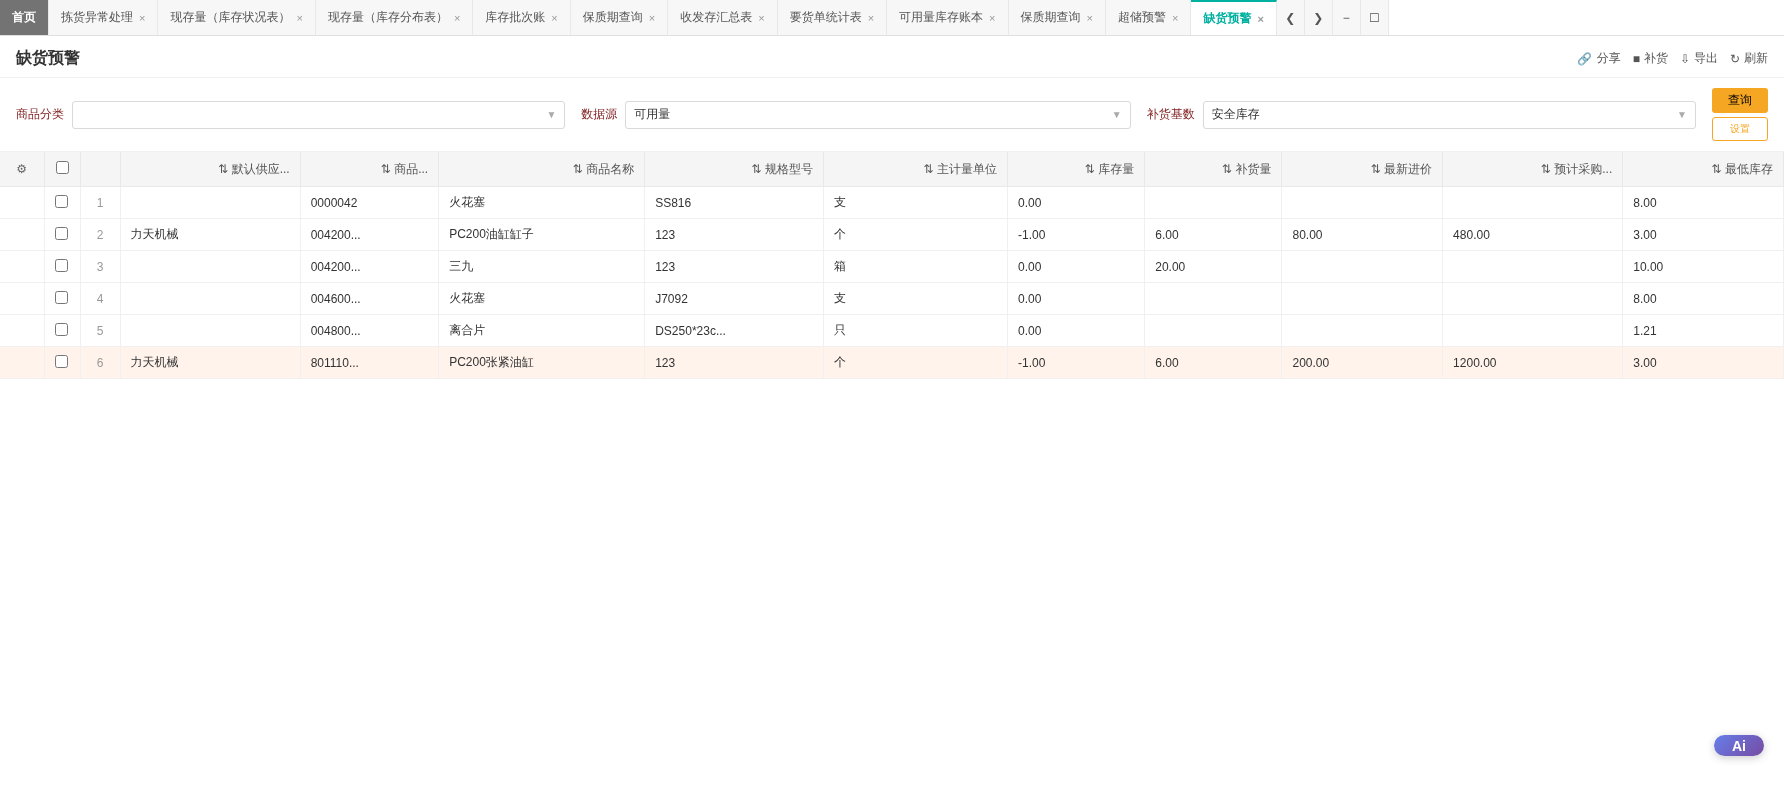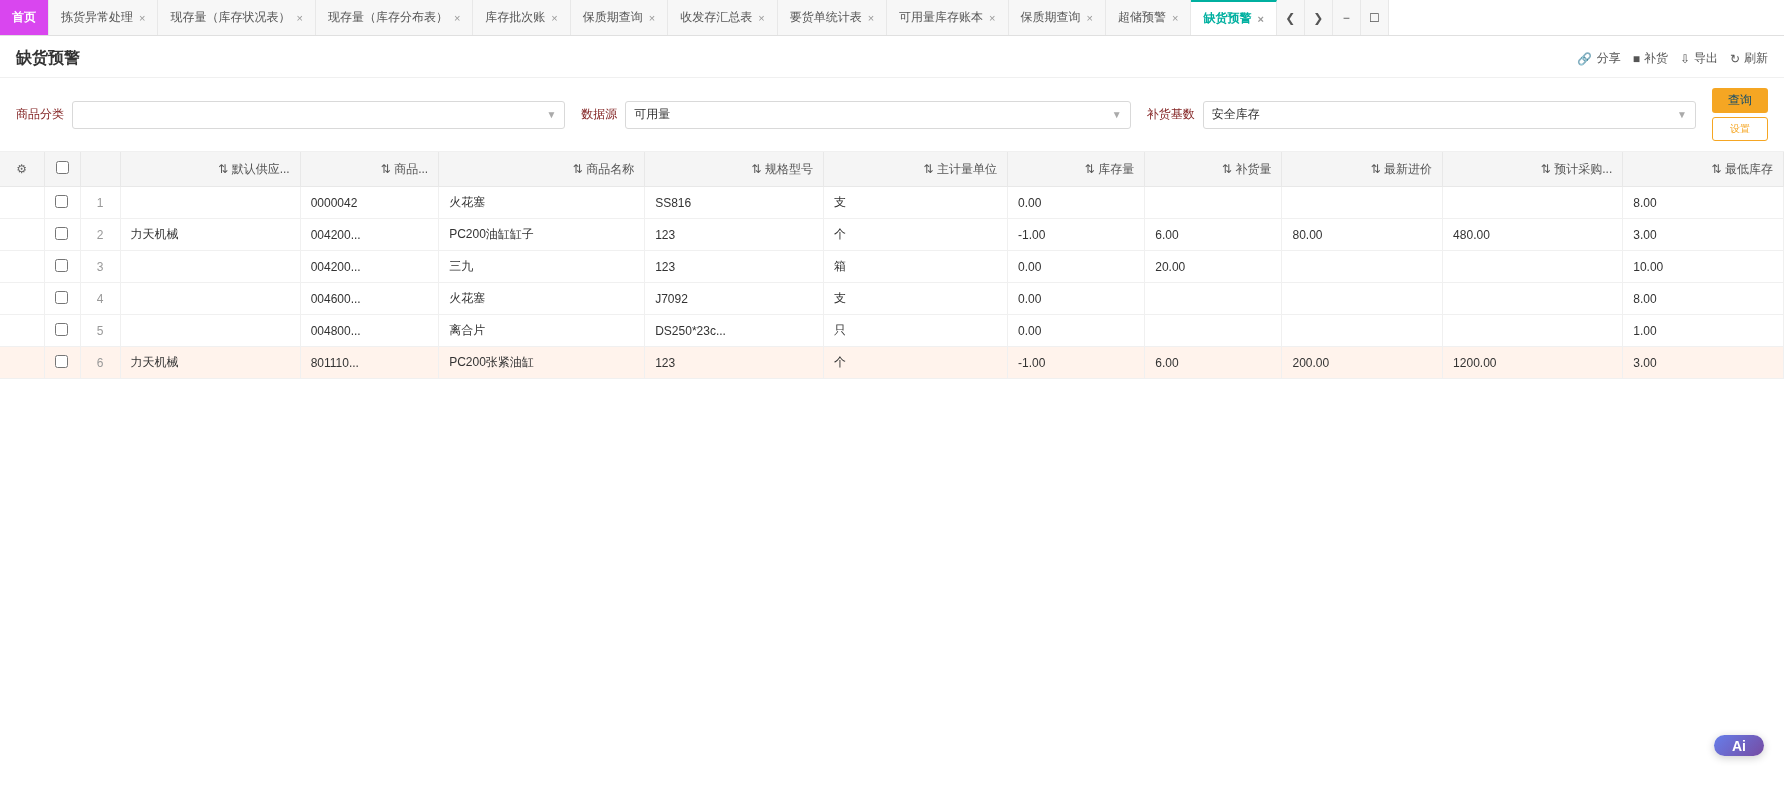--- a/index.html
+++ b/index.html
@@ -34,21 +34,21 @@
       border-top: 2px solid #00b0a0;
       font-weight: bold;
     }
     .tab-item .close-btn {
       margin-left: 6px;
       font-size: 11px;
       color: #999;
       cursor: pointer;
     }
     .tab-item.home {
-      background: #d946ef;
+      background: #737373;
       color: #fff;
       font-weight: bold;
     }
     .tab-nav-btn {
       display: flex;
       align-items: center;
       justify-content: center;
       width: 28px;
       height: 100%;
       cursor: pointer;
@@ -132,21 +132,21 @@
       color: #aaa;
       font-size: 10px;
     }
     .filter-actions {
       display: flex;
       flex-direction: column;
       gap: 4px;
     }
     .btn-query {
       background: #f5a623;
-      color: #0c4a6e;
+      color: #000000;
       border: none;
       border-radius: 3px;
       padding: 4px 16px;
       cursor: pointer;
       font-size: 12px;
     }
     .btn-settings {
       background: #fff;
       color: #f5a623;
       border: 1px solid #f5a623;
@@ -458,21 +458,21 @@
             <td class="row-num">5</td>
             <td></td>
             <td>004800...</td>
             <td>离合片</td>
             <td>DS250*23c...</td>
             <td>只</td>
             <td>0.00</td>
             <td></td>
             <td></td>
             <td></td>
-            <td>1.00</td>
+            <td>1.21</td>
           </tr>
           <tr class="highlighted">
             <td></td>
             <td><input type="checkbox" style=""></td>
             <td class="row-num">6</td>
             <td>力天机械</td>
             <td>801110...</td>
             <td>PC200张紧油缸</td>
             <td>123</td>
             <td>个</td>

